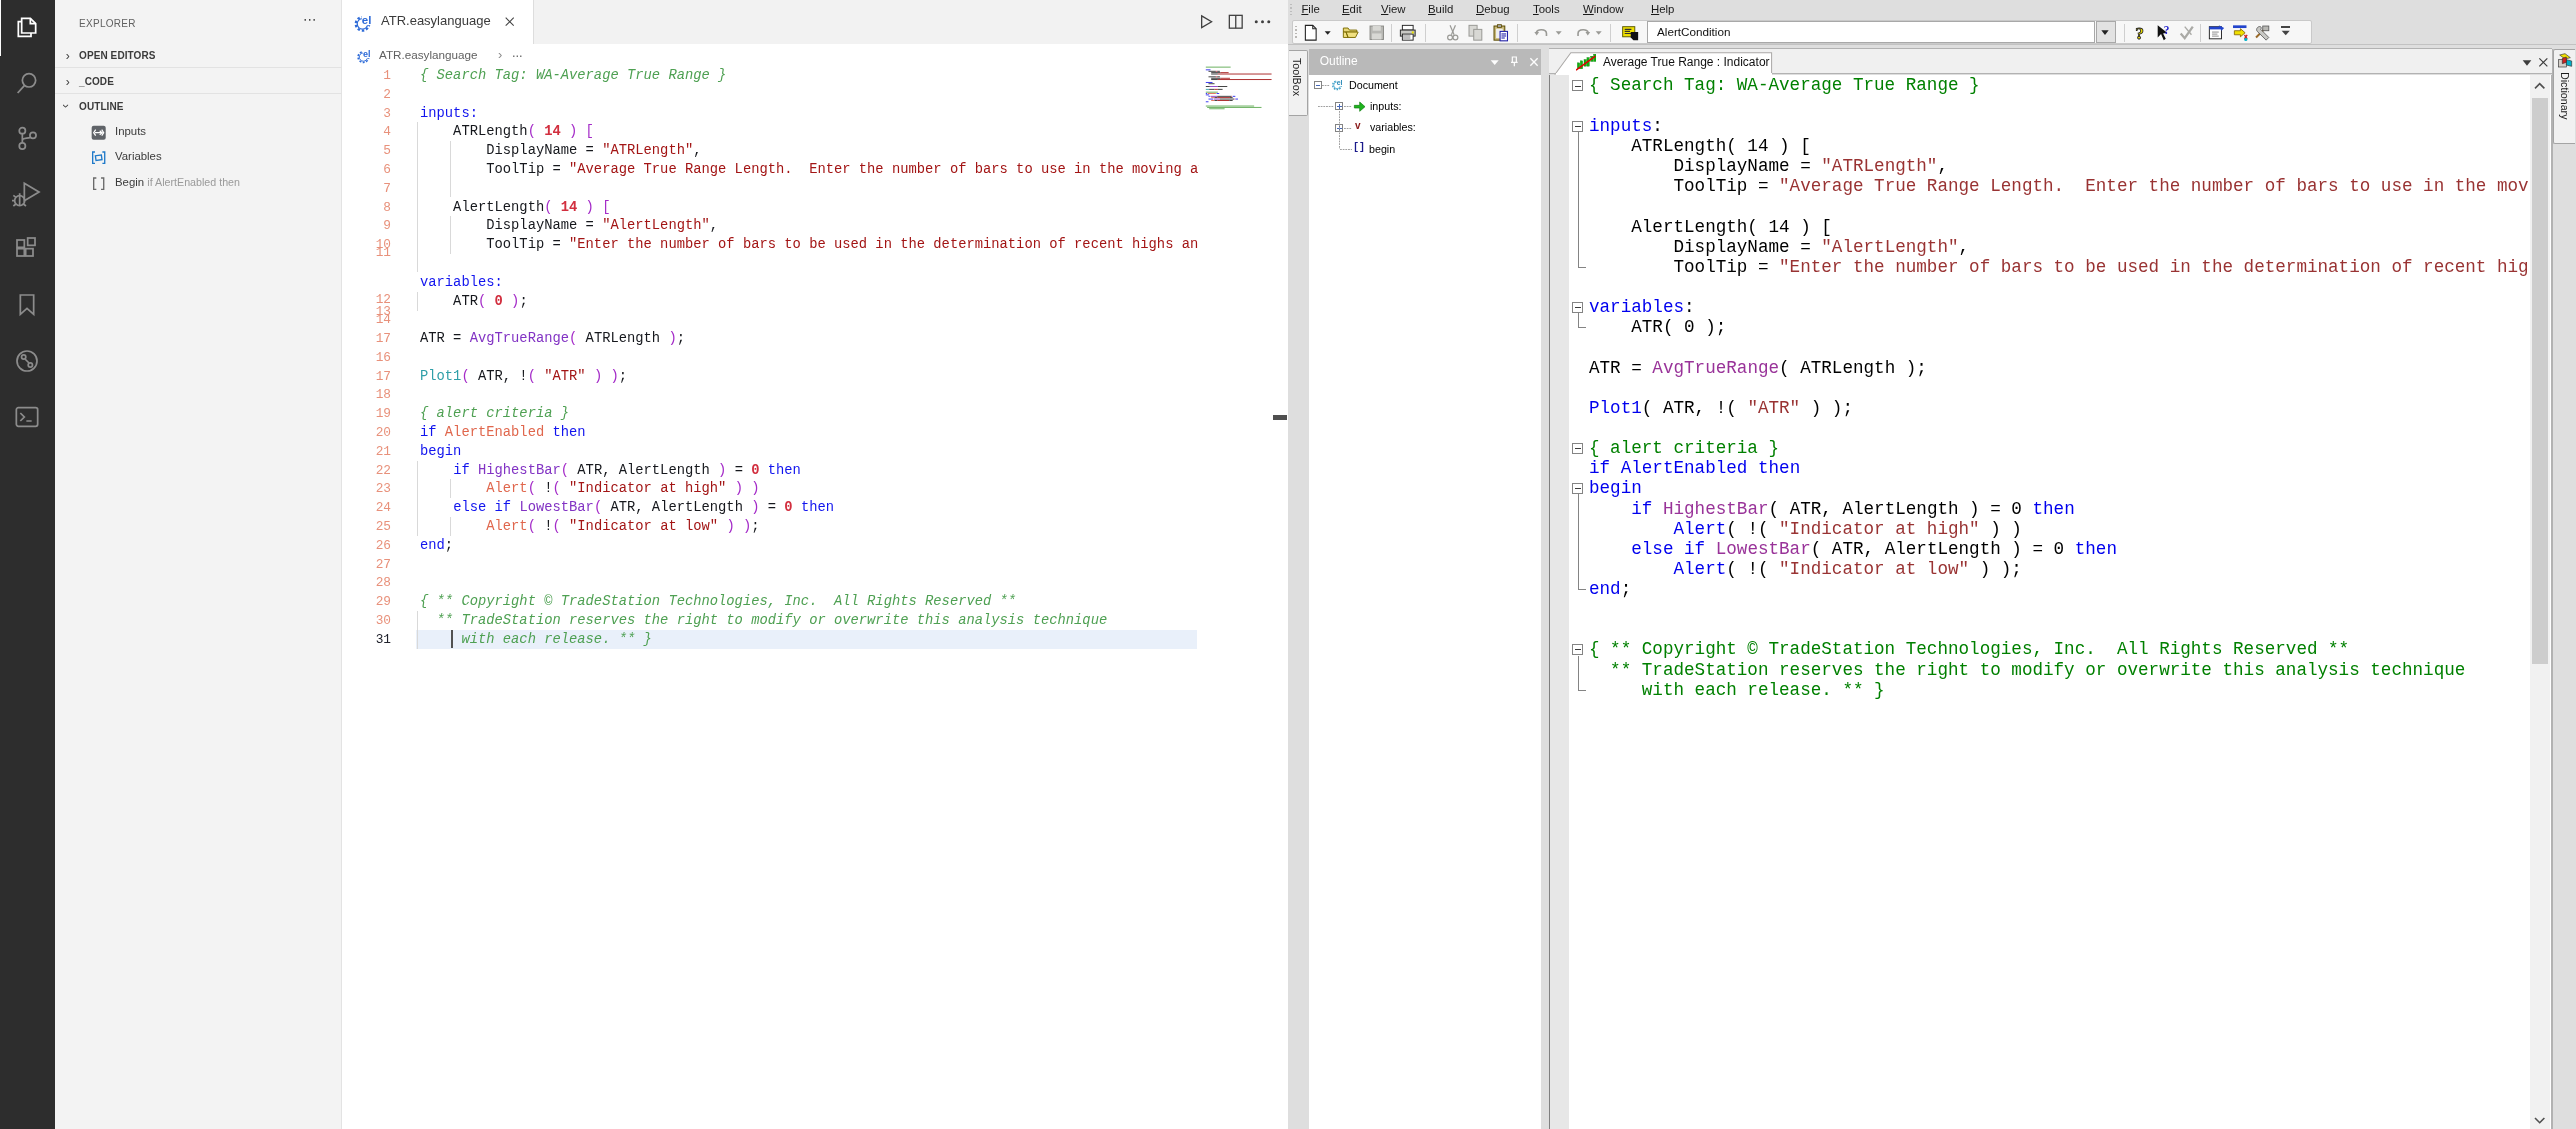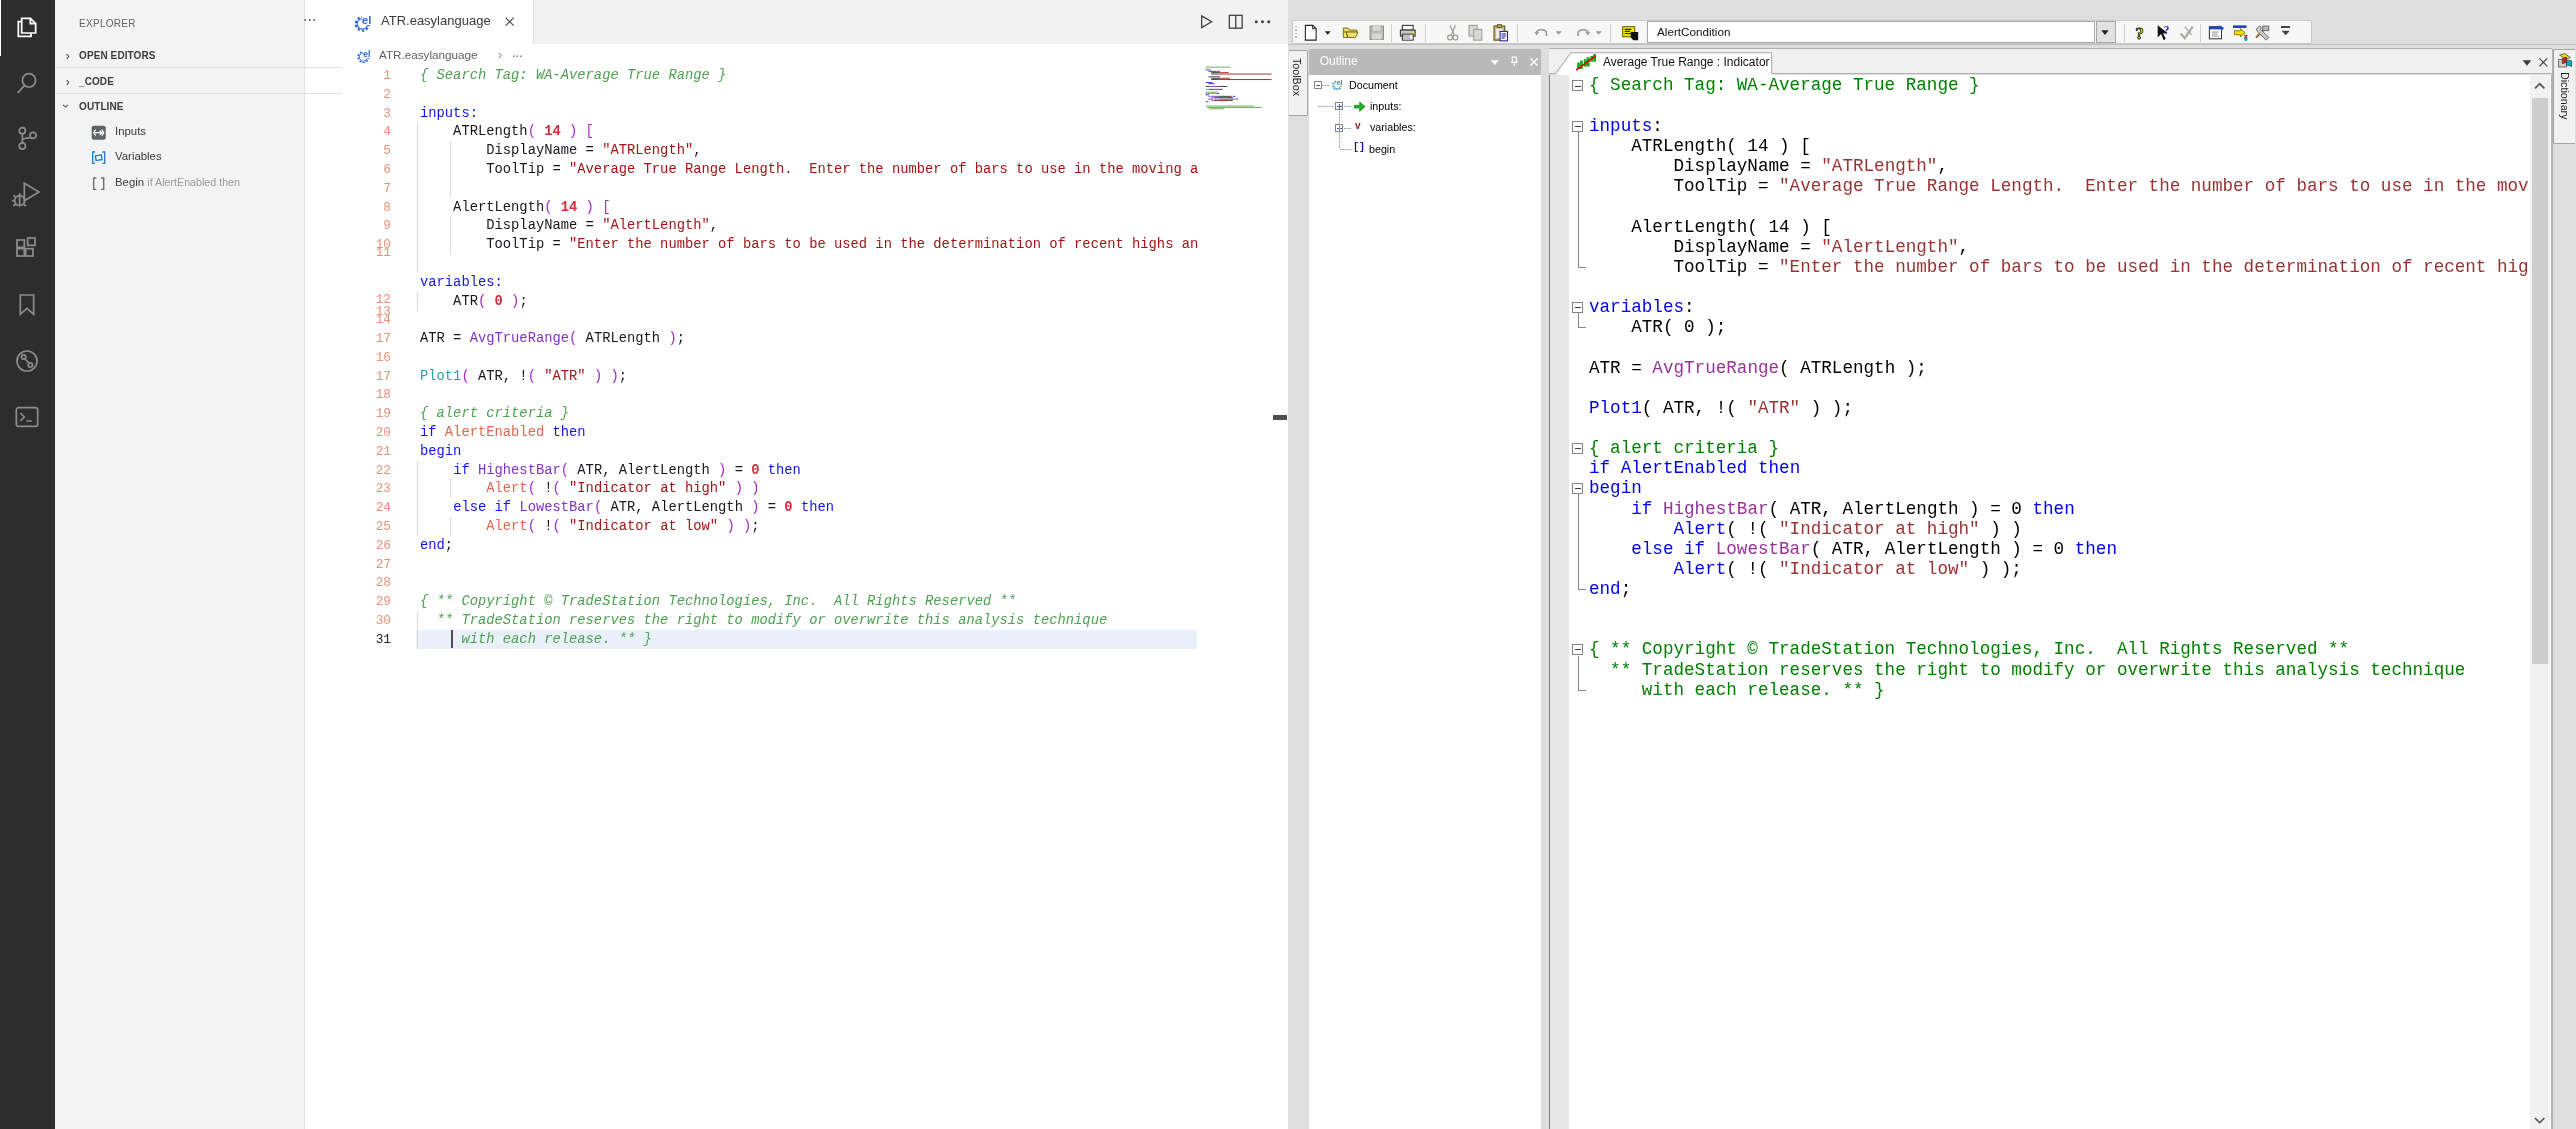--- a/index.html
+++ b/index.html
@@ -4,21 +4,21 @@
 <style>
   * { margin:0; padding:0; box-sizing:border-box; }
   html,body { width:2576px; height:1130px; overflow:hidden; background:#fff; }
   #app { position:absolute; left:0; top:0; width:2576px; height:1130px;
          font-family:"Liberation Sans", sans-serif; }
   .abs { position:absolute; }
   
   #activitybar { left:0; top:0; width:55px; height:1130px; background:#2d2d2d; }
   .act-ind { position:absolute; left:0; top:0; width:1.3px; height:56px; background:#fcfcfc; }
   .aicon { position:absolute; left:11.4px; width:32px; height:32px; }
-  #sidebar { left:55px; top:0; width:250px; height:1130px; background:#f3f3f3;
+  #sidebar { left:55px; top:0; width:287px; height:1130px; background:#f3f3f3;
              border-right:0.7px solid #e3e3e3; color:#3b3b3b; }
   .sbhead { position:absolute; left:24px; font-size:10px; font-weight:bold; color:#3b3b3b; letter-spacing:0.1px; }
   .chev { position:absolute; font-size:12px; color:#424242; font-weight:normal; }
   .sline { position:absolute; left:0; width:287px; height:0.7px; background:#e2e2e2; }
   .outitem { position:absolute; font-size:11.4px; color:#3b3b3b; }
   #vstabs { left:342px; top:0; width:946px; height:44px; background:#f2f2f2; }
   #vstab-active { left:342px; top:0; width:192px; height:44px; background:#ffffff; border-right:0.7px solid #dddddd; }
   #breadcrumb { left:342px; top:44px; width:946px; height:23px; background:#fff; color:#616161; }
   #vseditor { left:342px; top:66px; width:930px; height:1063px; background:#fff; overflow:hidden; }
   .vsline { position:absolute; left:78px; white-space:pre; font-family:"Liberation Mono", monospace;
@@ -298,20 +298,31 @@
         <circle cx="29" cy="30" r="3.2"></circle>
         <path d="M21 21 L27 27"></path>
       </svg>
       <svg class="aicon" style="top:401px" viewBox="0 0 48 48" fill="none" stroke="#8c8c8c" stroke-width="2.6">
         <rect x="8" y="10" width="32" height="28" rx="3"></rect>
         <path d="M14 18 L20 24 L14 30 M23 30 L31 30"></path>
       </svg>
     </div>
 
   <div class="abs" id="ts">
+    <div id="tsmenu">
+        <div class="abs" style="left:2px;top:4px;width:2px;height:10.7px;background:repeating-linear-gradient(#bdbdbd 0 1.3px, transparent 1.3px 3.4px);"></div>
+        <div class="mitem" style="left:13.4px"><u>F</u>ile</div>
+        <div class="mitem" style="left:54px"><u>E</u>dit</div>
+        <div class="mitem" style="left:93px"><u>V</u>iew</div>
+        <div class="mitem" style="left:140px"><u>B</u>uild</div>
+        <div class="mitem" style="left:188px"><u>D</u>ebug</div>
+        <div class="mitem" style="left:245px"><u>T</u>ools</div>
+        <div class="mitem" style="left:295px"><u>W</u>indow</div>
+        <div class="mitem" style="left:363px"><u>H</u>elp</div>
+      </div>
     <div id="tstoolrow">
         <div id="tspanel">
           <div class="abs" style="left:2px;top:5.4px;width:2px;height:13.4px;background:repeating-linear-gradient(#b9b7b4 0 1.3px, transparent 1.3px 3.4px);"></div>
           <svg class="ticon" style="left:9.4px" viewBox="0 0 26 26">
             <path d="M5 2 L16 2 L21 7 L21 24 L5 24 Z" fill="#fff" stroke="#222" stroke-width="1.6"></path>
             <path d="M16 2 L16 7 L21 7" fill="none" stroke="#222" stroke-width="1.6"></path>
           </svg>
           <svg class="abs" style="left:31px;top:9.4px;width:7.4px;height:6px" viewBox="0 0 12 10" fill="#222">
             <path d="M1 2 L11 2 L6 8 Z"></path>
           </svg>

